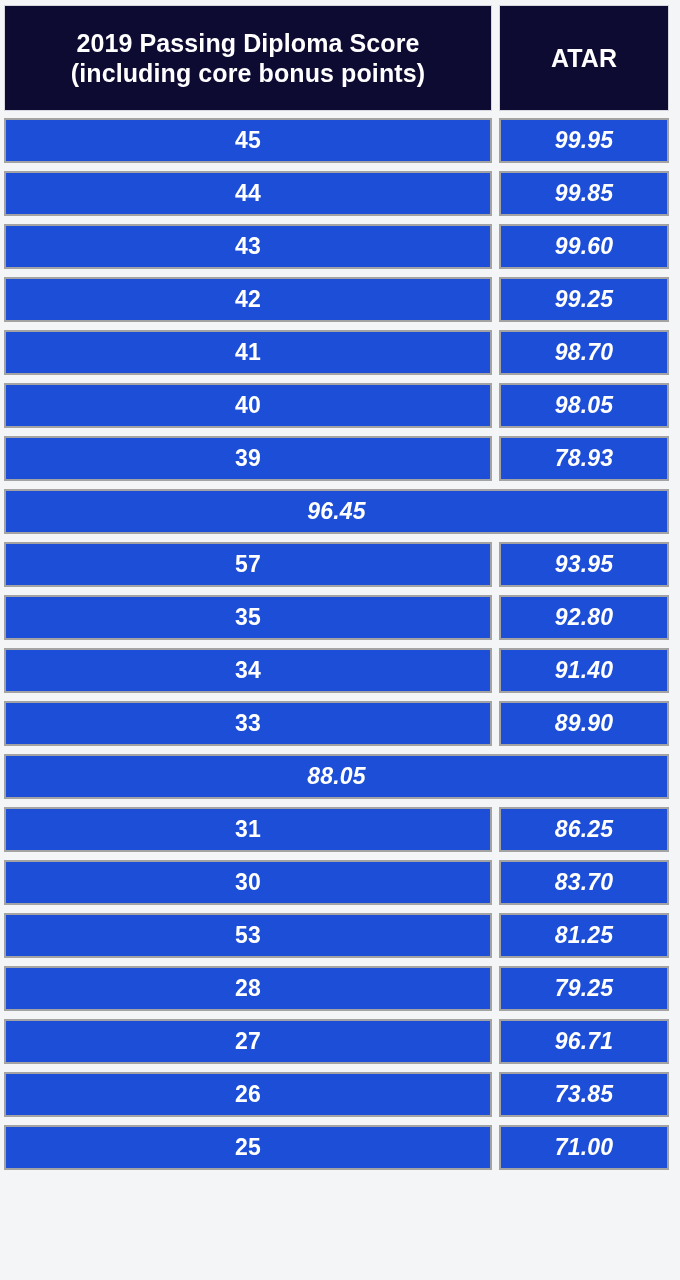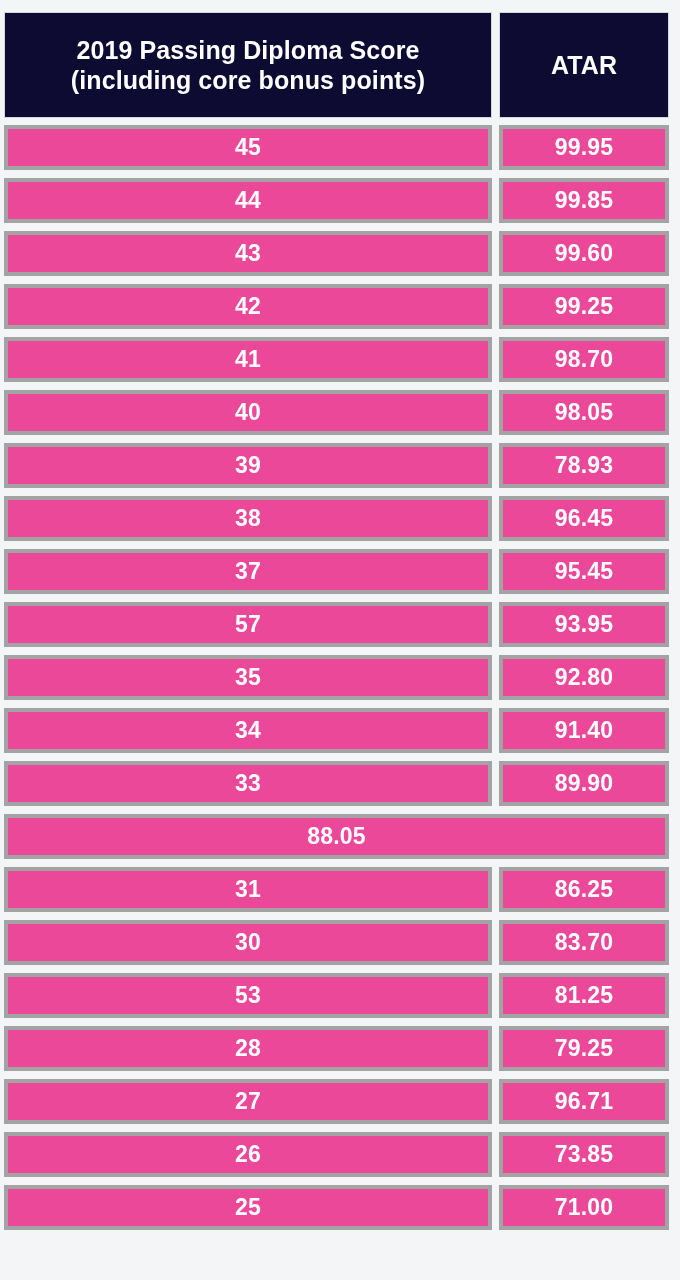--- a/index.html
+++ b/index.html
@@ -23,21 +23,20 @@
     background: #f4f5f7;
   }
 
   
   .header-row {
     display: flex;
     align-items: stretch;
     gap: 7px;
     height: 106px;
     margin-bottom: 7px;
-    margin-top: 7px;
   }
   .header-cell {
     background: #0e0b33;
     display: flex;
     align-items: center;
     justify-content: center;
     text-align: center;
     color: #ffffff;
     font-weight: bold;
     letter-spacing: 0.1px;
@@ -67,37 +66,38 @@
     flex-direction: column;
     gap: 8px;
   }
   .data-row {
     display: flex;
     align-items: stretch;
     gap: 7px;
     height: 45px;
   }
   .cell {
-    background: #ec4899;
+    background: #1d4ed8;
     display: flex;
     align-items: center;
     justify-content: center;
     color: #ffffff;
     font-weight: bold;
     font-size: 23px;
     letter-spacing: 0.2px;
-    border: 4px solid #a3a3a3;
+    border: 2px solid #a3a3a3;
     box-sizing: border-box;
   }
   .cell.score {
     flex: 0 0 488px;
     width: 488px;
   }
   .cell.atar {
     flex: 1 1 auto;
+    font-style: italic;
   }
 </style>
 </head>
 <body>
 
 <div class="table-wrap">
 
   <div class="header-row">
     <div class="header-cell score">
       <div>
@@ -133,26 +133,21 @@
       </div>
       <div class="data-row">
         <div class="cell score">40</div>
         <div class="cell atar">98.05</div>
       </div>
       <div class="data-row">
         <div class="cell score">39</div>
         <div class="cell atar">78.93</div>
       </div>
       <div class="data-row">
-        <div class="cell score">38</div>
         <div class="cell atar">96.45</div>
-      </div>
-      <div class="data-row">
-        <div class="cell score">37</div>
-        <div class="cell atar">95.45</div>
       </div>
       <div class="data-row">
         <div class="cell score">57</div>
         <div class="cell atar">93.95</div>
       </div>
       <div class="data-row">
         <div class="cell score">35</div>
         <div class="cell atar">92.80</div>
       </div>
       <div class="data-row">

